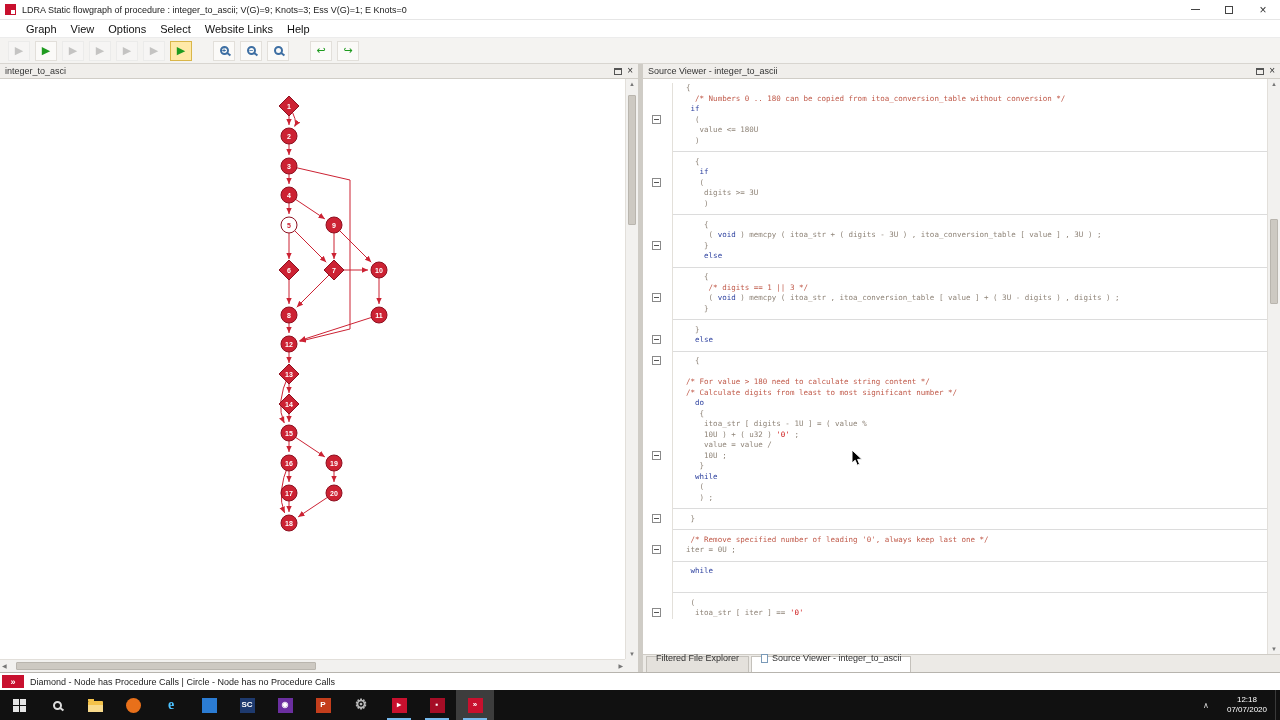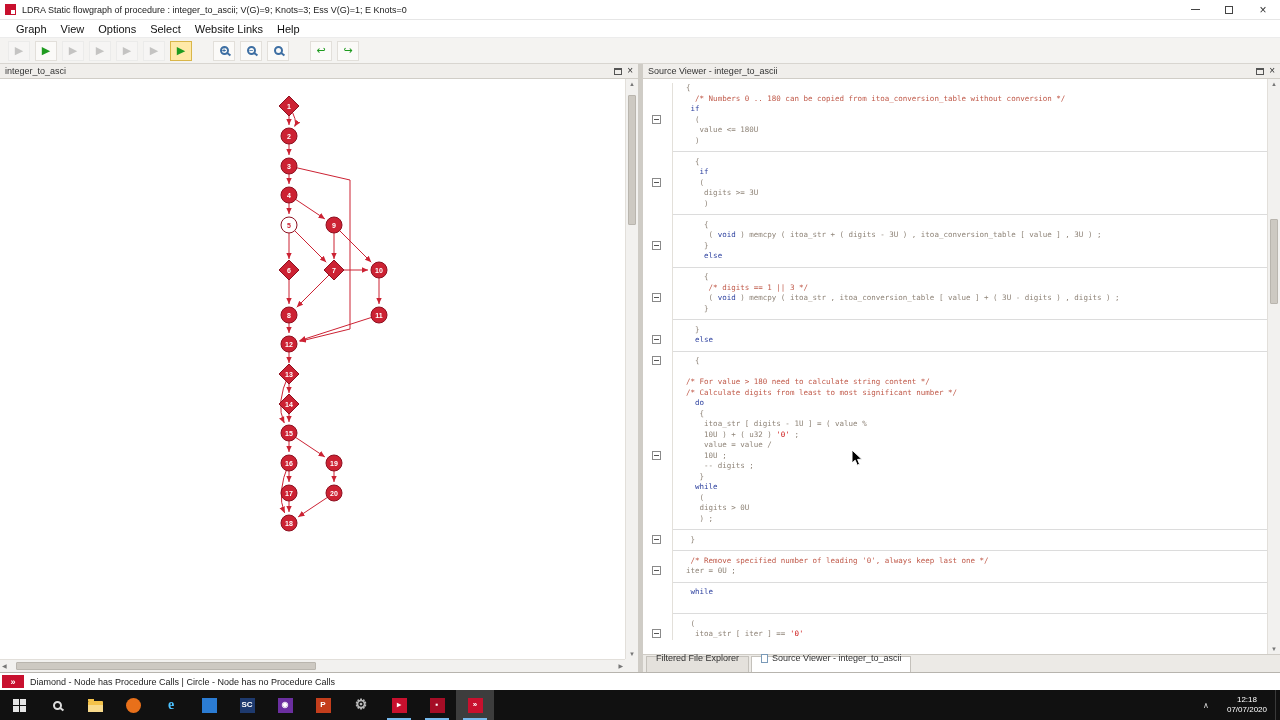--- a/index.html
+++ b/index.html
@@ -8,21 +8,21 @@
   .titlebar{height:20px;background:#fff;display:flex;align-items:center;border-bottom:1px solid #e6e6e6;position:relative}
   .app-logo{width:11px;height:11px;background:#c8102e;margin:0 6px 0 5px;position:relative;flex:none}
   .app-logo::after{content:"";position:absolute;right:1px;bottom:1px;width:4px;height:4px;background:#fff}
   .title-text{font-size:9px;color:#222;white-space:nowrap}
   .win-controls{margin-left:auto;display:flex;height:100%}
   .win-btn{width:34px;display:flex;align-items:center;justify-content:center;cursor:default}
   .ico-min{width:9px;height:1px;background:#444}
   .ico-max{width:8px;height:8px;border:1px solid #444}
   .ico-close{font-size:12px;color:#333;line-height:1}
   
-  .menubar{height:18px;background:#fff;display:flex;align-items:center;font-size:11px;border-bottom:1px solid #ececec;padding-left:9px}
+  .menubar{height:18px;background:#fff;display:flex;align-items:center;font-size:11px;border-bottom:1px solid #ececec;padding-left:19px}
   .menu-item{padding:0 7px;color:#111;white-space:nowrap}
   
   .toolbar{height:26px;background:#f4f3f1;border-bottom:1px solid #d8d5d0;display:flex;align-items:center;padding-left:8px}
   .tool{width:22px;height:20px;display:flex;align-items:center;justify-content:center;margin-right:5px;border:1px solid transparent;background:#fbfaf8;border-color:#e2dfda}
   .tool .g{font-size:11px;color:#1f9b1f;line-height:1}
   .tool.disabled{opacity:.38;filter:grayscale(1)}
   .tool.hl{background:#ffe9a8;border-color:#d9b64a}
   .tool.grp{margin-left:16px}
   .mag{width:9px;height:9px;border:2px solid #3e6fa3;border-radius:50%;position:relative;display:flex;align-items:center;justify-content:center}
   .mag::after{content:"";position:absolute;width:5px;height:2px;background:#3e6fa3;right:-4px;bottom:-2px;transform:rotate(40deg)}
@@ -467,37 +467,29 @@
             <div class="codecell"><span class="t-p">      value = value /</span></div>
           </div>
           <div class="crow">
             <div class="gut">
               <span class="fold"></span>
             </div>
             <div class="codecell"><span class="t-p">      10U ;</span></div>
           </div>
           <div class="crow">
             <div class="gut"></div>
-            <div class="codecell"><span class="t-p">      -- digits ;</span></div>
-          </div>
-          <div class="crow">
-            <div class="gut"></div>
             <div class="codecell"><span class="t-p">     }</span></div>
           </div>
           <div class="crow">
             <div class="gut"></div>
             <div class="codecell"><span class="t-p">    </span><span class="t-kw">while</span></div>
           </div>
           <div class="crow">
             <div class="gut"></div>
             <div class="codecell"><span class="t-p">     (</span></div>
-          </div>
-          <div class="crow">
-            <div class="gut"></div>
-            <div class="codecell"><span class="t-p">     digits &gt; 0U</span></div>
           </div>
           <div class="crow">
             <div class="gut"></div>
             <div class="codecell"><span class="t-p">     ) ;</span></div>
           </div>
           <div class="crow sep">
             <div class="gut"></div>
             <div class="codecell"><div class="sepline"></div></div>
           </div>
           <div class="crow">

